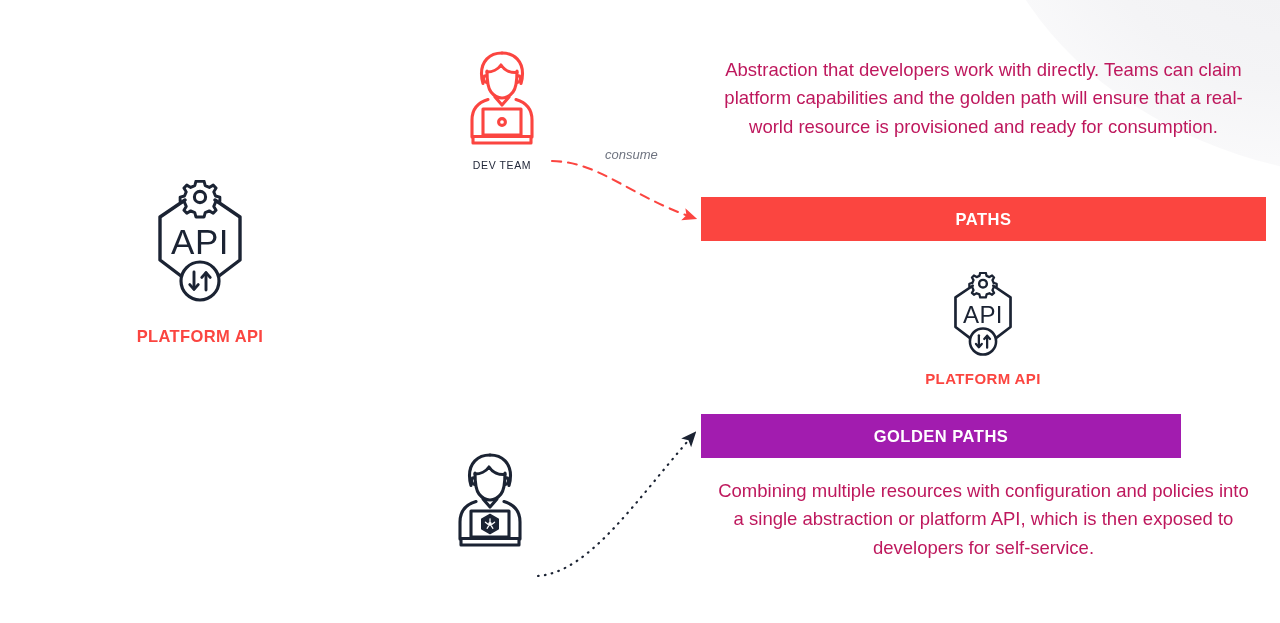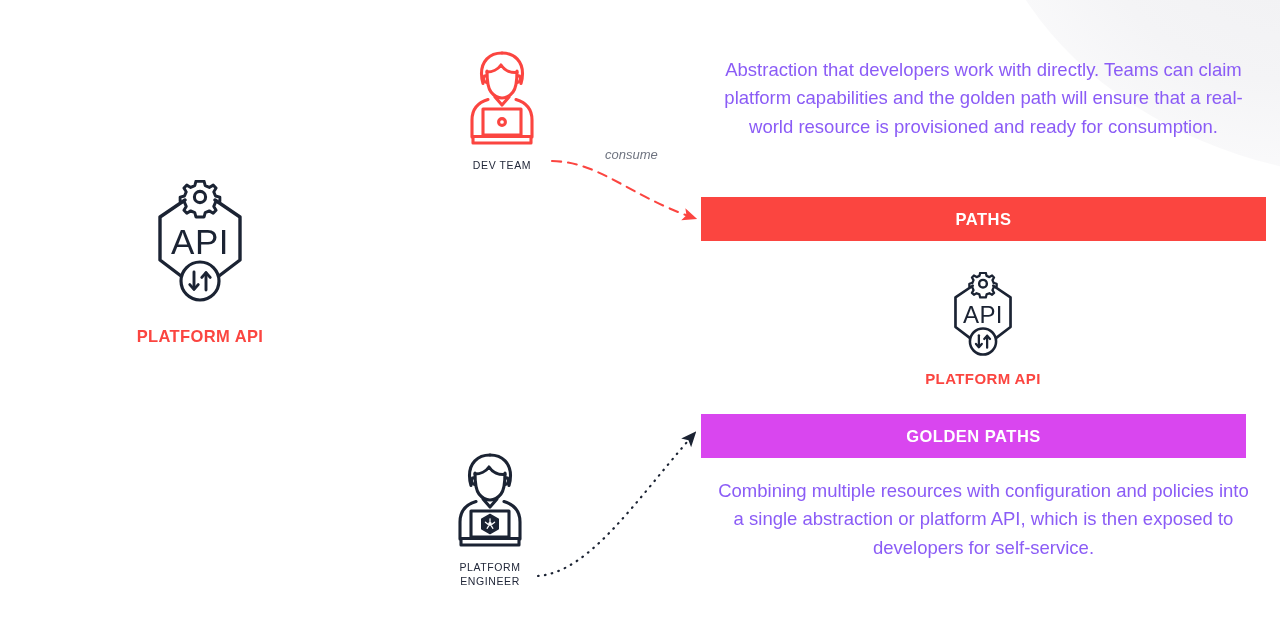--- a/index.html
+++ b/index.html
@@ -82,27 +82,27 @@
     position: absolute;
     height: 44px;
     line-height: 44px;
     text-align: center;
     color: #ffffff;
     font-size: 16.5px;
     font-weight: bold;
     letter-spacing: 0.5px;
   }
   #claims-bar { left: 701px; top: 197px; width: 565px; background: #fb4540; }
-  #golden-paths-bar { left: 701px; top: 414px; width: 545px; background: #d946ef; }
+  #golden-paths-bar { left: 701px; top: 414px; width: 480px; background: #a21caf; }
 
   
   .para {
     position: absolute;
     text-align: center;
-    color: #8b5cf6;
+    color: #be185d;
     font-size: 18.5px;
     line-height: 1.53;
   }
   #top-para { left: 711px; top: 56px; width: 545px; }
   #bottom-para { left: 711px; top: 477px; width: 545px; }
 
   
   #center-api-node {
     position: absolute;
     left: 918px;
@@ -241,24 +241,20 @@
             <path d="M0,-5.2 L0,-1.6"></path>
             <path d="M4.6,-1.8 L1.7,0.4"></path>
             <path d="M2.9,4.3 L1.3,1.9"></path>
             <path d="M-2.9,4.3 L-1.3,1.9"></path>
             <path d="M-4.6,-1.8 L-1.7,0.4"></path>
           </g>
           <circle cx="0" cy="0" r="1.9" fill="#ffffff"></circle>
         </g>
       </svg>
     </span>
-    <div class="person-caption">
-      <div>PLATFORM</div>
-      <div>ENGINEER</div>
-    </div>
   </div>
 
   <div class="para" id="top-para">Abstraction that developers work with directly. Teams can claim platform capabilities and the golden path will ensure that a real-world resource is provisioned and ready for consumption.</div>
   <div class="para" id="bottom-para">Combining multiple resources with configuration and policies into a single abstraction or platform API, which is then exposed to developers for self-service.</div>
 
   <div class="bar" id="claims-bar">PATHS</div>
   <div class="bar" id="golden-paths-bar">GOLDEN PATHS</div>
 
   <div id="center-api-node">
     <span>

